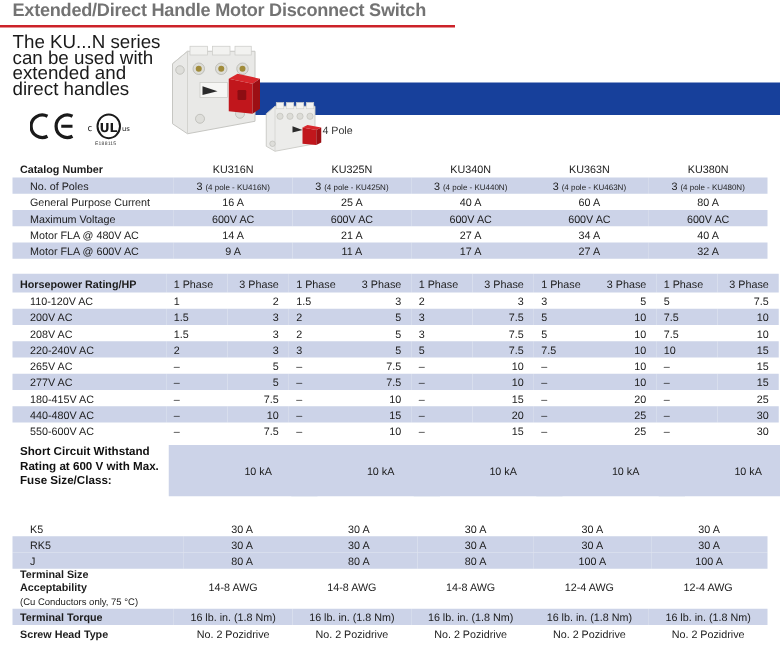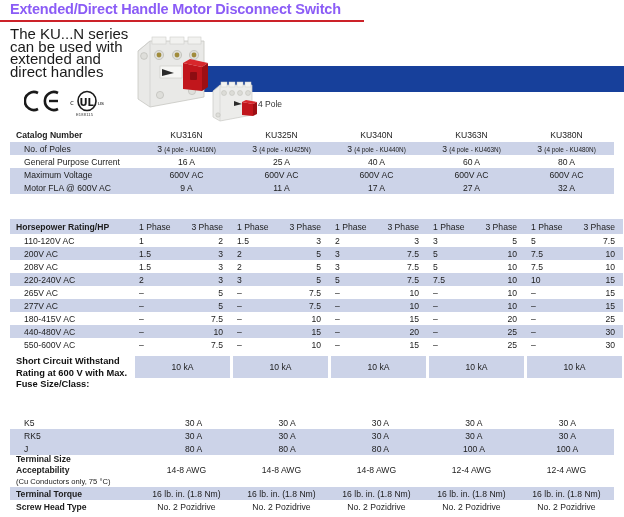--- a/index.html
+++ b/index.html
@@ -9,21 +9,21 @@
     font-family:"Liberation Sans", sans-serif;
     color:#1a1a1a;
     overflow:hidden;
     position:relative;
   }
   .page{position:relative;width:624px;height:517px;}
 
   
   .title{
     position:absolute;left:10px;top:1px;
-    font-size:14.5px;font-weight:bold;color:#8b5cf6;
+    font-size:14.5px;font-weight:bold;color:#737373;
     letter-spacing:-0.2px;white-space:nowrap;
   }
   .title-rule{
     position:absolute;left:0;top:20px;width:364px;height:2px;background:#cc2229;
   }
   .blurb{
     position:absolute;left:10px;top:28px;width:130px;
     font-size:15px;line-height:12.5px;color:#1a1a1a;
   }
   .blue-band{
@@ -60,22 +60,22 @@
   .ph1{text-align:left;padding-left:6px !important;}
   .ph3{text-align:right;padding-right:8px !important;}
 
   
   .sc-wrap{position:absolute;left:10px;width:604px;}
   .sc-label{
     position:absolute;left:6px;top:0;width:120px;
     font-size:9.3px;font-weight:bold;line-height:11.5px;color:#111;
   }
   .kacell{
-    position:absolute;top:0;height:22px;background:#ccd3e8;
-    font-size:8.6px;display:flex;align-items:center;justify-content:center;color:#1c1c1c;
+    position:absolute;top:0;height:41px;background:#ccd3e8;
+    font-size:8.6px;display:flex;align-items:center;justify-content:center;color:#1c1c1c;padding-left:24px;
   }
 </style>
 </head>
 <body>
 
 <div class="page">
 
   <div class="title">Extended/Direct Handle Motor Disconnect Switch</div>
   <div class="title-rule"></div>
   <div class="blurb">The KU...N series can be used with extended and direct handles</div>
@@ -175,20 +175,28 @@
 
       <tr class="band">
         <td class="lbl lbl-ind">Maximum Voltage</td>
         <td class="cellv">600V AC</td>
         <td class="cellv">600V AC</td>
         <td class="cellv">600V AC</td>
         <td class="cellv">600V AC</td>
         <td class="cellv">600V AC</td>
       </tr>
 
+      <tr>
+        <td class="lbl lbl-ind">Motor FLA @ 480V AC</td>
+        <td class="cellv">14 A</td>
+        <td class="cellv">21 A</td>
+        <td class="cellv">27 A</td>
+        <td class="cellv">34 A</td>
+        <td class="cellv">40 A</td>
+      </tr>
 
       <tr class="band">
         <td class="lbl lbl-ind">Motor FLA @ 600V AC</td>
         <td class="cellv">9 A</td>
         <td class="cellv">11 A</td>
         <td class="cellv">17 A</td>
         <td class="cellv">27 A</td>
         <td class="cellv">32 A</td>
       </tr>
     </tbody>

